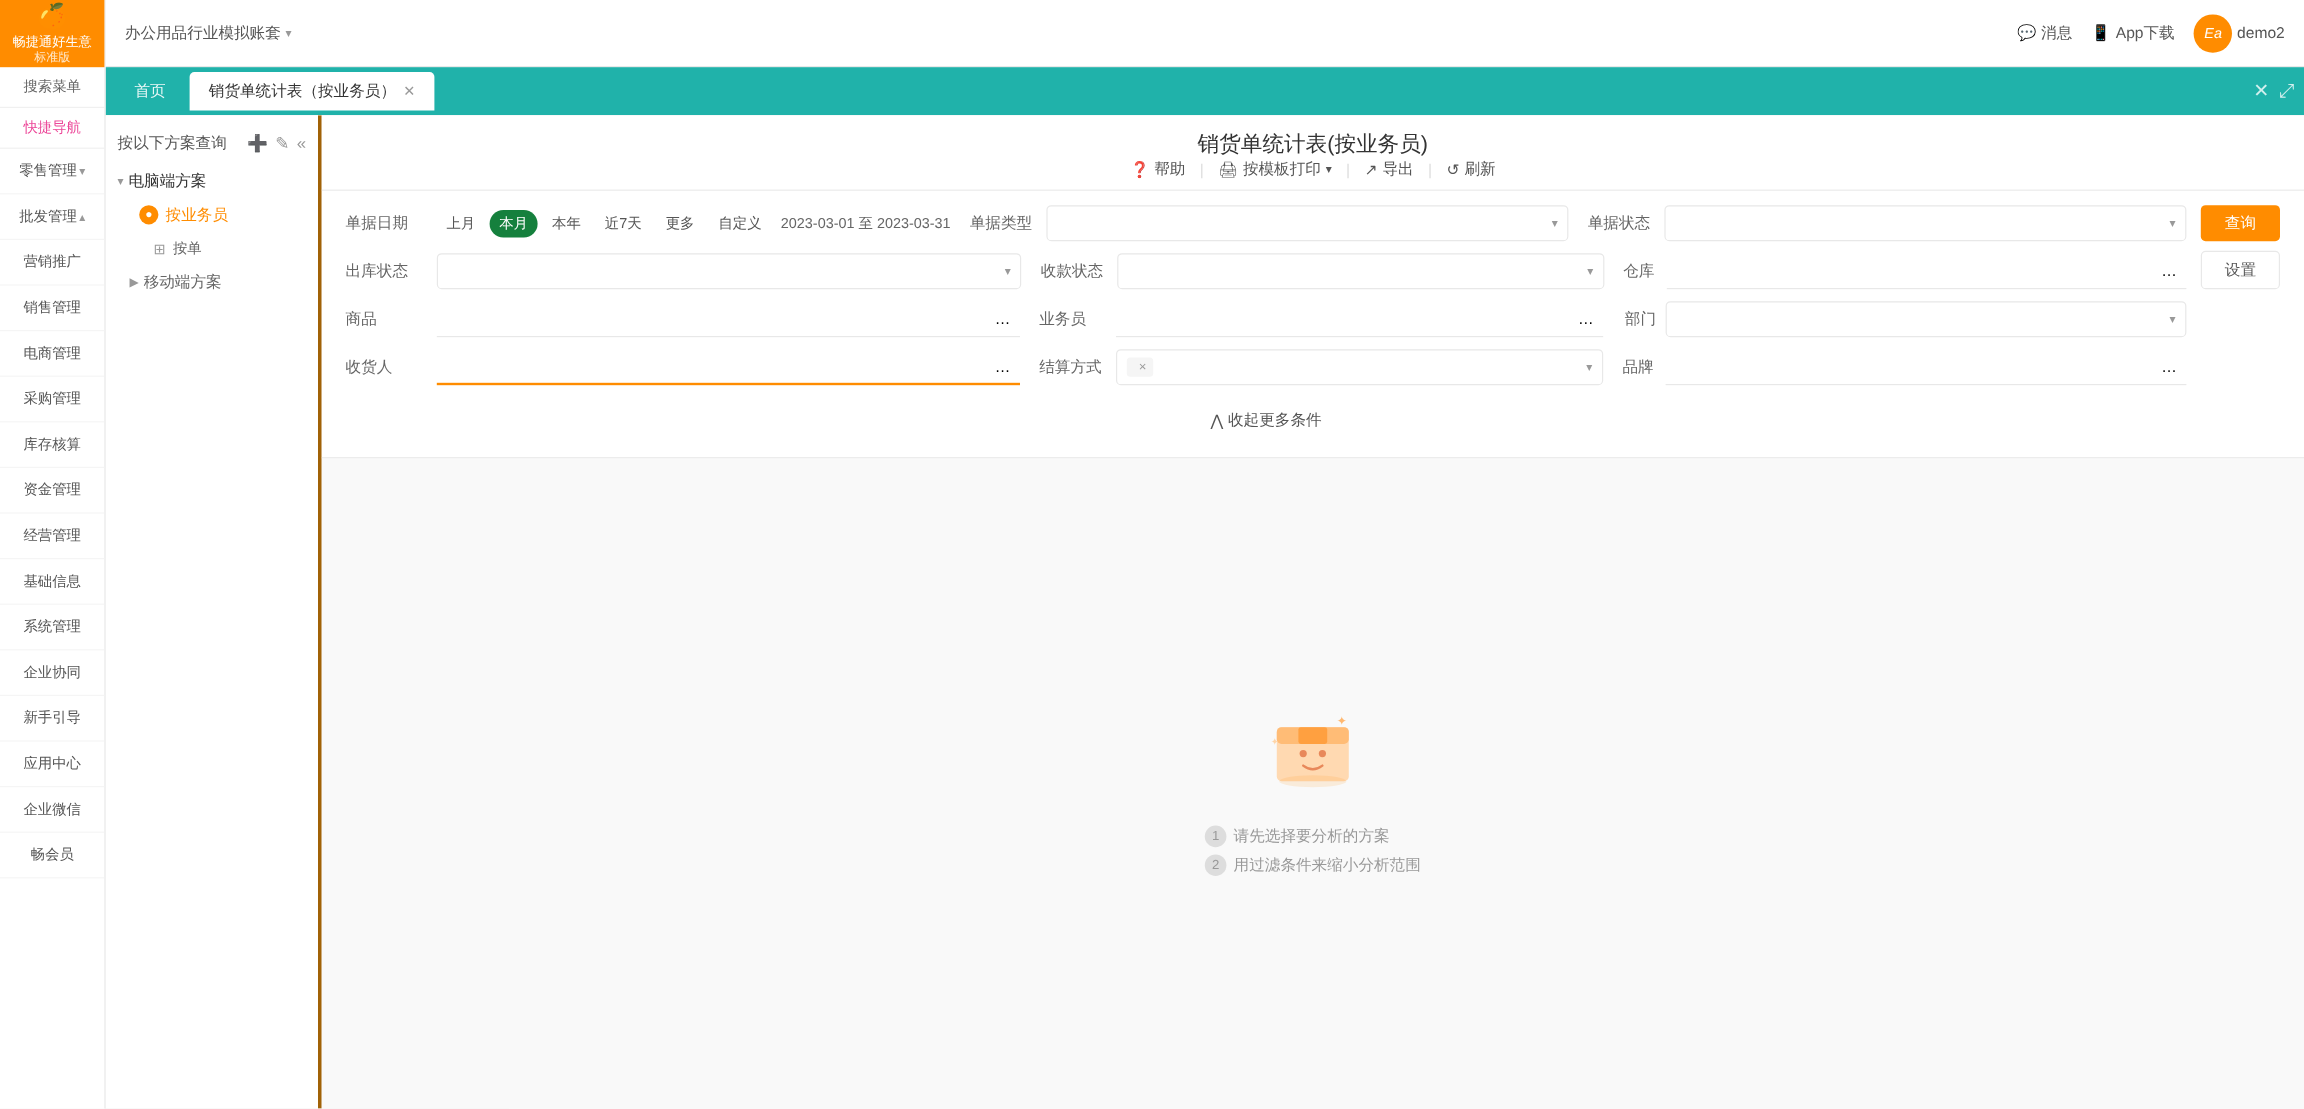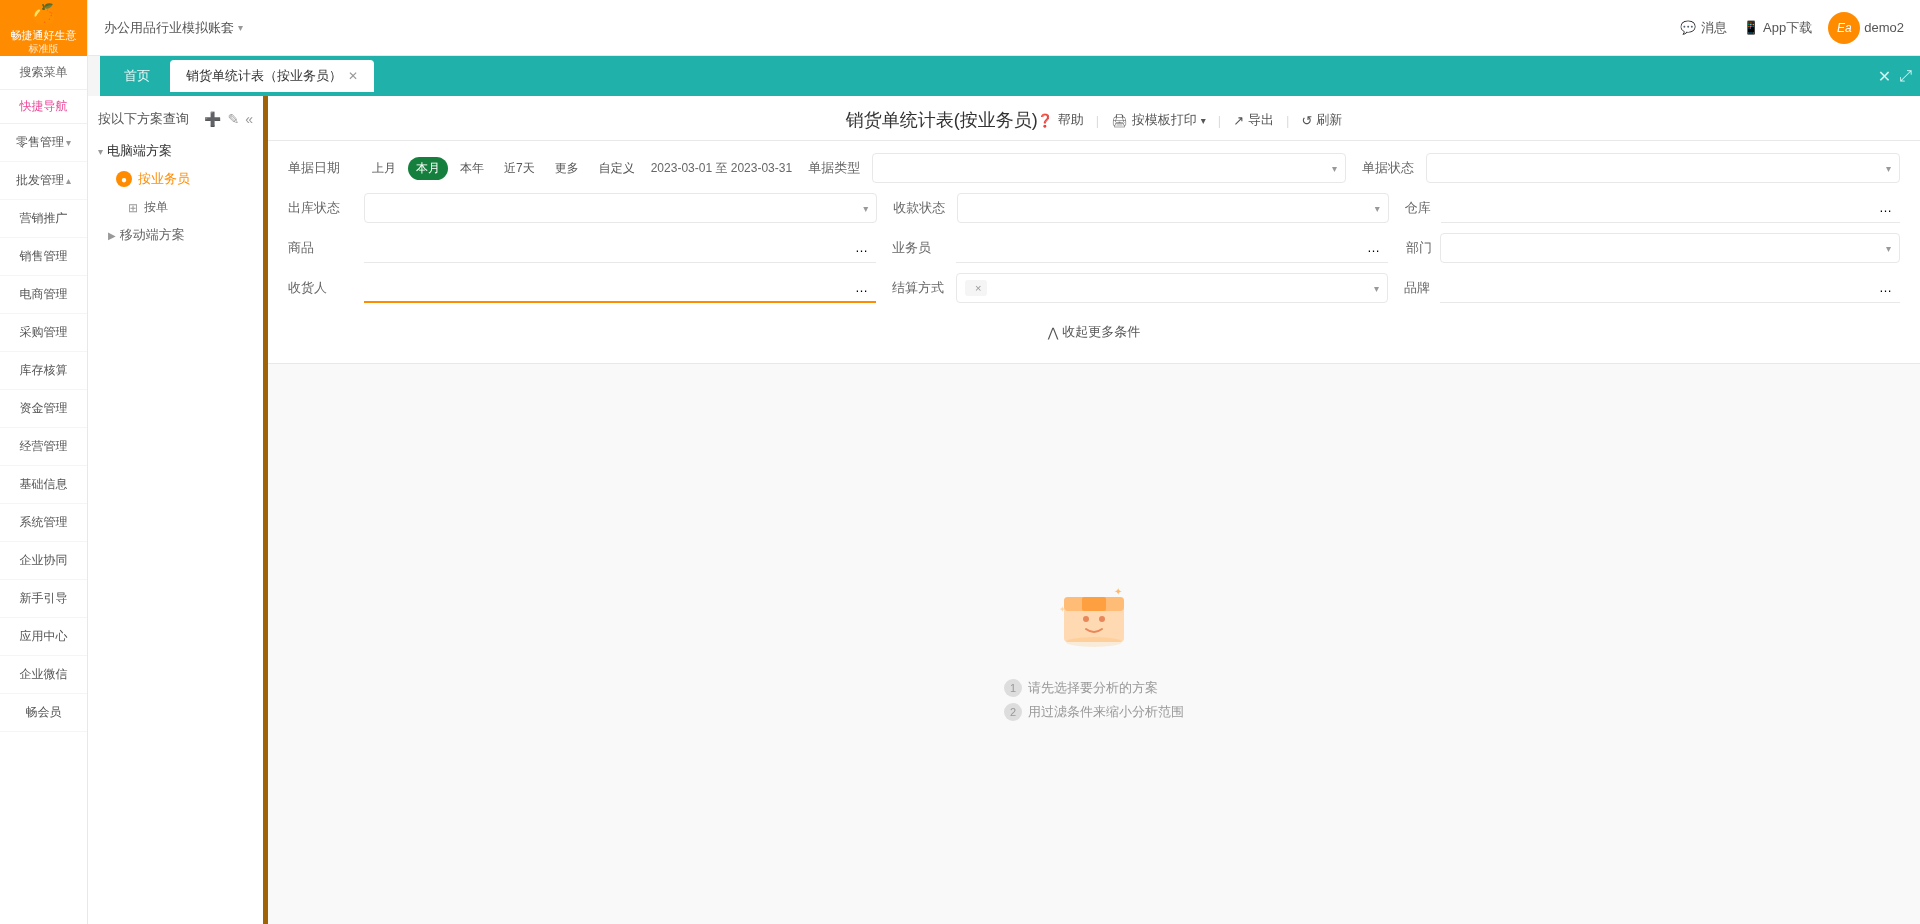--- a/index.html
+++ b/index.html
@@ -24,53 +24,53 @@
     
     .top-header { height: 56px; background: #fff; border-bottom: 1px solid #e8e8e8; display: flex; align-items: center; padding: 0 16px; justify-content: space-between; }
     .top-header-left { display: flex; align-items: center; gap: 8px; }
     .app-selector { display: flex; align-items: center; gap: 4px; color: #555; font-size: 13px; cursor: pointer; }
     .app-selector .chevron { color: #999; font-size: 10px; }
     .top-header-right { display: flex; align-items: center; gap: 16px; color: #555; font-size: 13px; }
     .header-action { display: flex; align-items: center; gap: 4px; cursor: pointer; }
     .user-avatar { width: 32px; height: 32px; border-radius: 50%; background: #ff8c00; display: flex; align-items: center; justify-content: center; color: #fff; font-size: 13px; overflow: hidden; font-style: italic; }
 
     
-    .tab-bar { background: #20b2aa; display: flex; align-items: center; height: 40px; padding: 0 8px; gap: 4px; margin-left: 12px; }
+    .tab-bar { background: #20b2aa; display: flex; align-items: center; height: 40px; padding: 0 8px; gap: 4px; }
     .tab-item { padding: 0 16px; height: 32px; display: flex; align-items: center; gap: 6px; border-radius: 4px 4px 0 0; cursor: pointer; font-size: 13px; color: rgba(255,255,255,0.8); }
     .tab-item.active { background: #fff; color: #333; border-radius: 4px 4px 0 0; }
     .tab-item .tab-close { font-size: 12px; color: #999; cursor: pointer; }
     .tab-item.home { color: rgba(255,255,255,0.9); }
     .tab-bar-actions { margin-left: auto; display: flex; align-items: center; gap: 8px; }
     .tab-bar-actions span { color: rgba(255,255,255,0.8); cursor: pointer; font-size: 16px; }
 
     
     .content-area { flex: 1; display: flex; overflow: hidden; background: #f5f5f5; }
 
     
-    .left-panel { width: 180px; background: #fff; border-right: 5px solid #a16207; padding: 8px 0; flex-shrink: 0; }
+    .left-panel { width: 180px; background: #fff; border-right: 3px solid #a16207; padding: 8px 0; flex-shrink: 0; }
     .left-panel-header { display: flex; align-items: center; justify-content: space-between; padding: 6px 10px; }
     .left-panel-title { font-size: 13px; color: #555; }
     .left-panel-actions { display: flex; gap: 6px; }
     .left-panel-actions span { color: #999; cursor: pointer; font-size: 14px; }
     .scheme-group { margin-top: 4px; }
     .scheme-group-header { display: flex; align-items: center; gap: 4px; padding: 4px 10px; cursor: pointer; color: #333; font-size: 13px; }
     .scheme-group-header .arrow { font-size: 10px; color: #999; }
     .scheme-item { padding: 6px 10px 6px 28px; display: flex; align-items: center; gap: 6px; cursor: pointer; font-size: 13px; color: #555; }
     .scheme-item.active { color: #ff8c00; }
     .scheme-item .dot { width: 16px; height: 16px; border-radius: 50%; background: #ff8c00; display: flex; align-items: center; justify-content: center; color: #fff; font-size: 10px; flex-shrink: 0; }
     .sub-scheme-item { padding: 5px 10px 5px 40px; display: flex; align-items: center; gap: 6px; cursor: pointer; font-size: 12px; color: #666; }
     .sub-scheme-icon { color: #999; font-size: 12px; }
     .mobile-scheme { padding: 5px 10px 5px 20px; display: flex; align-items: center; gap: 4px; color: #666; font-size: 13px; cursor: pointer; }
     .mobile-scheme .arrow { font-size: 10px; color: #999; }
 
     
     .right-content { flex: 1; display: flex; flex-direction: column; overflow: hidden; }
 
     
-    .page-header { background: #fff; padding: 12px 20px 8px; border-bottom: 1px solid #e8e8e8; display: flex; align-items: center; justify-content: center; }
+    .page-header { background: #fff; padding: 12px 20px 8px; border-bottom: 1px solid #e8e8e8; display: flex; align-items: center; justify-content: flex-start; flex-direction: column; }
     .page-title { font-size: 18px; color: #333; font-weight: 500; }
     .page-actions { display: flex; align-items: center; gap: 12px; }
     .page-action-btn { display: flex; align-items: center; gap: 4px; cursor: pointer; color: #555; font-size: 13px; }
     .page-action-divider { color: #ddd; }
     .print-btn { display: flex; align-items: center; gap: 4px; cursor: pointer; color: #555; font-size: 13px; }
     .print-btn .chevron { font-size: 10px; }
 
     
     .filter-area { background: #fff; padding: 12px 20px; border-bottom: 1px solid #e8e8e8; }
     .filter-row { display: flex; align-items: center; gap: 16px; margin-bottom: 10px; }
@@ -351,20 +351,24 @@
             </div>
 
             <div class="collapse-btn-row">
               <div class="collapse-btn">
                 <span>⋀</span>
                 <span>收起更多条件</span>
               </div>
             </div>
           </div>
 
+          <div class="filter-btns">
+            <button class="query-btn">查询</button>
+            <button class="settings-btn">设置</button>
+          </div>
         </div>
       </div>
 
       <div class="table-area">
         <div class="empty-state">
           <div class="empty-icon">
             <div style="position:relative;width:90px;height:90px;margin:0 auto;">
               
               <svg width="90" height="90" viewBox="0 0 90 90">
                 <rect x="15" y="30" width="60" height="45" rx="4" fill="#FFD5A8" opacity="0.9"></rect>

